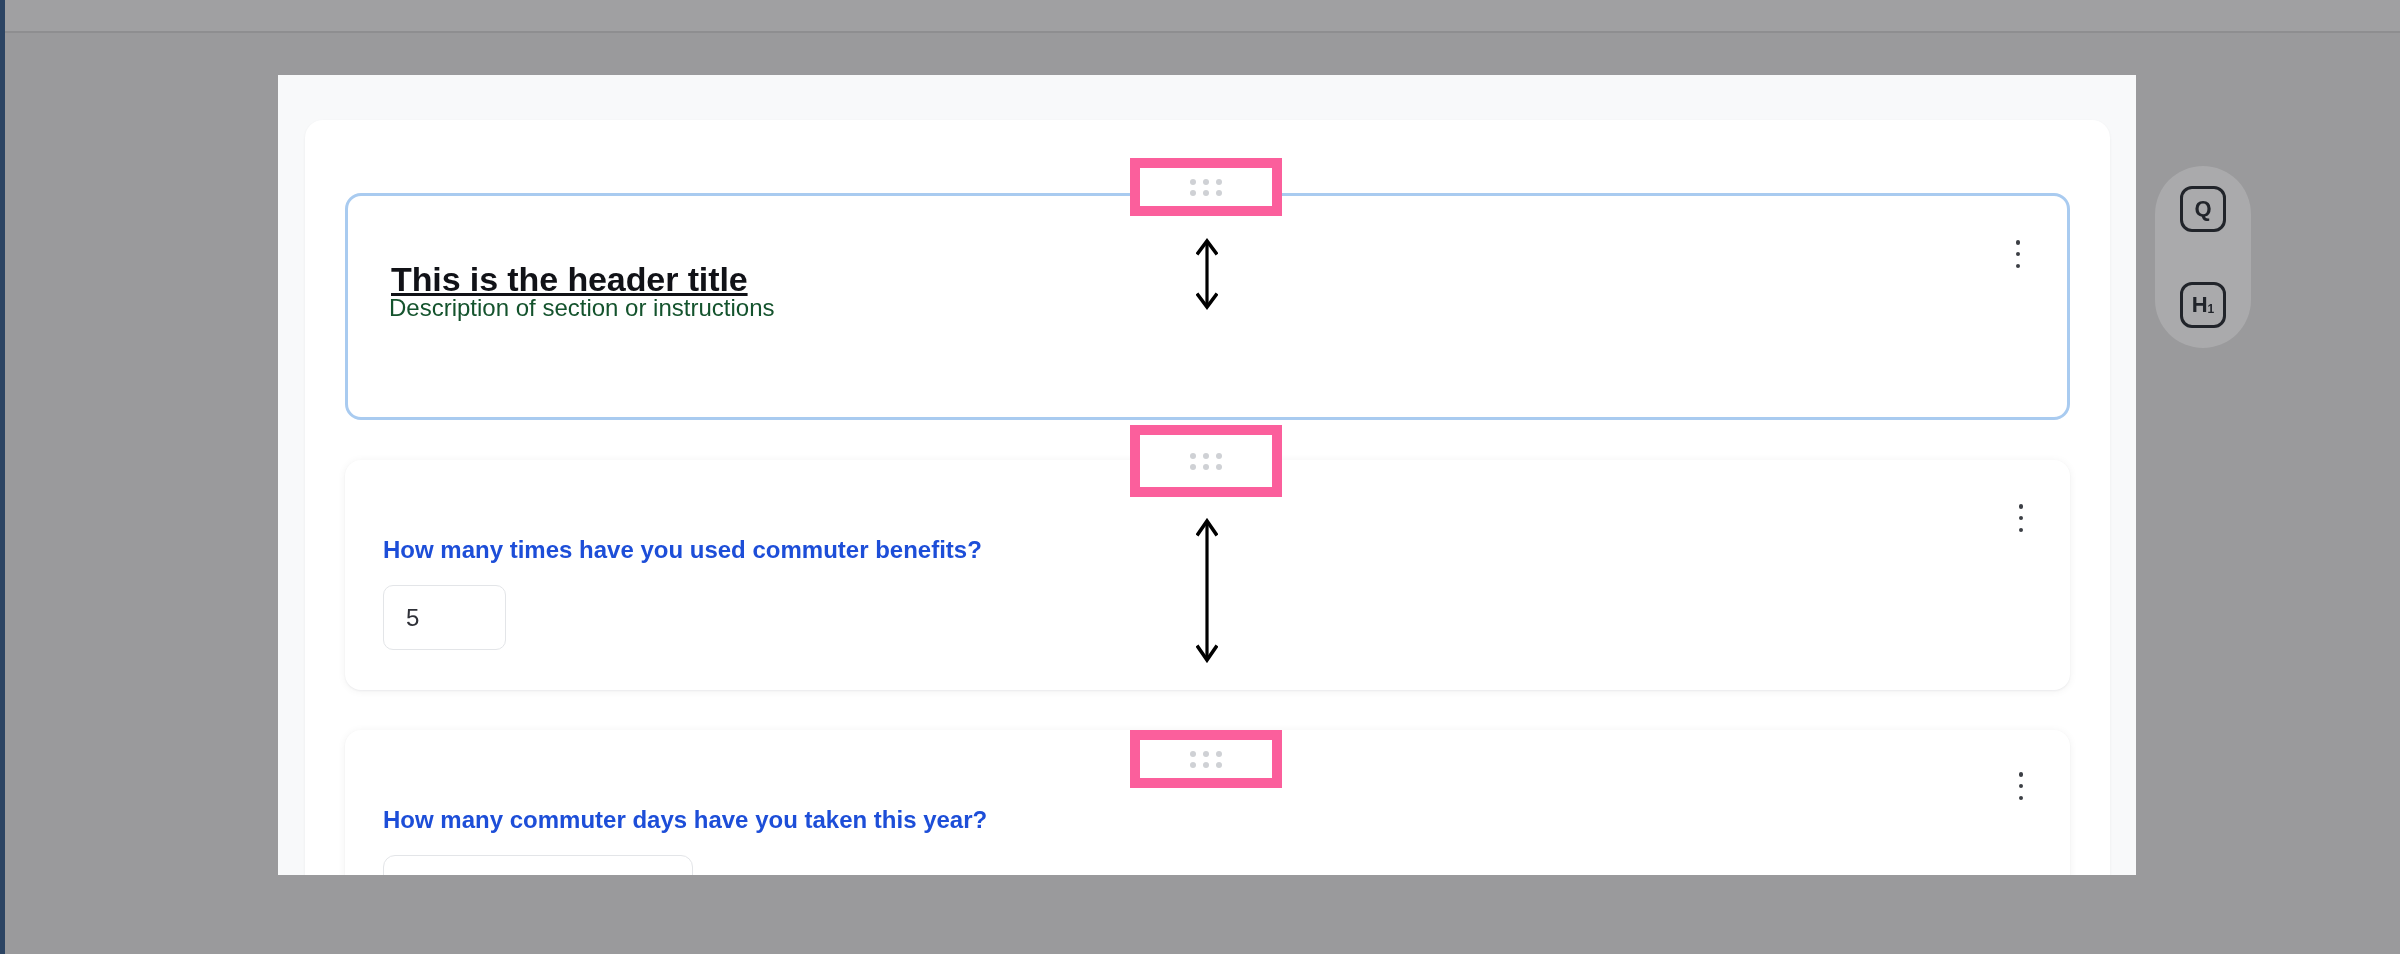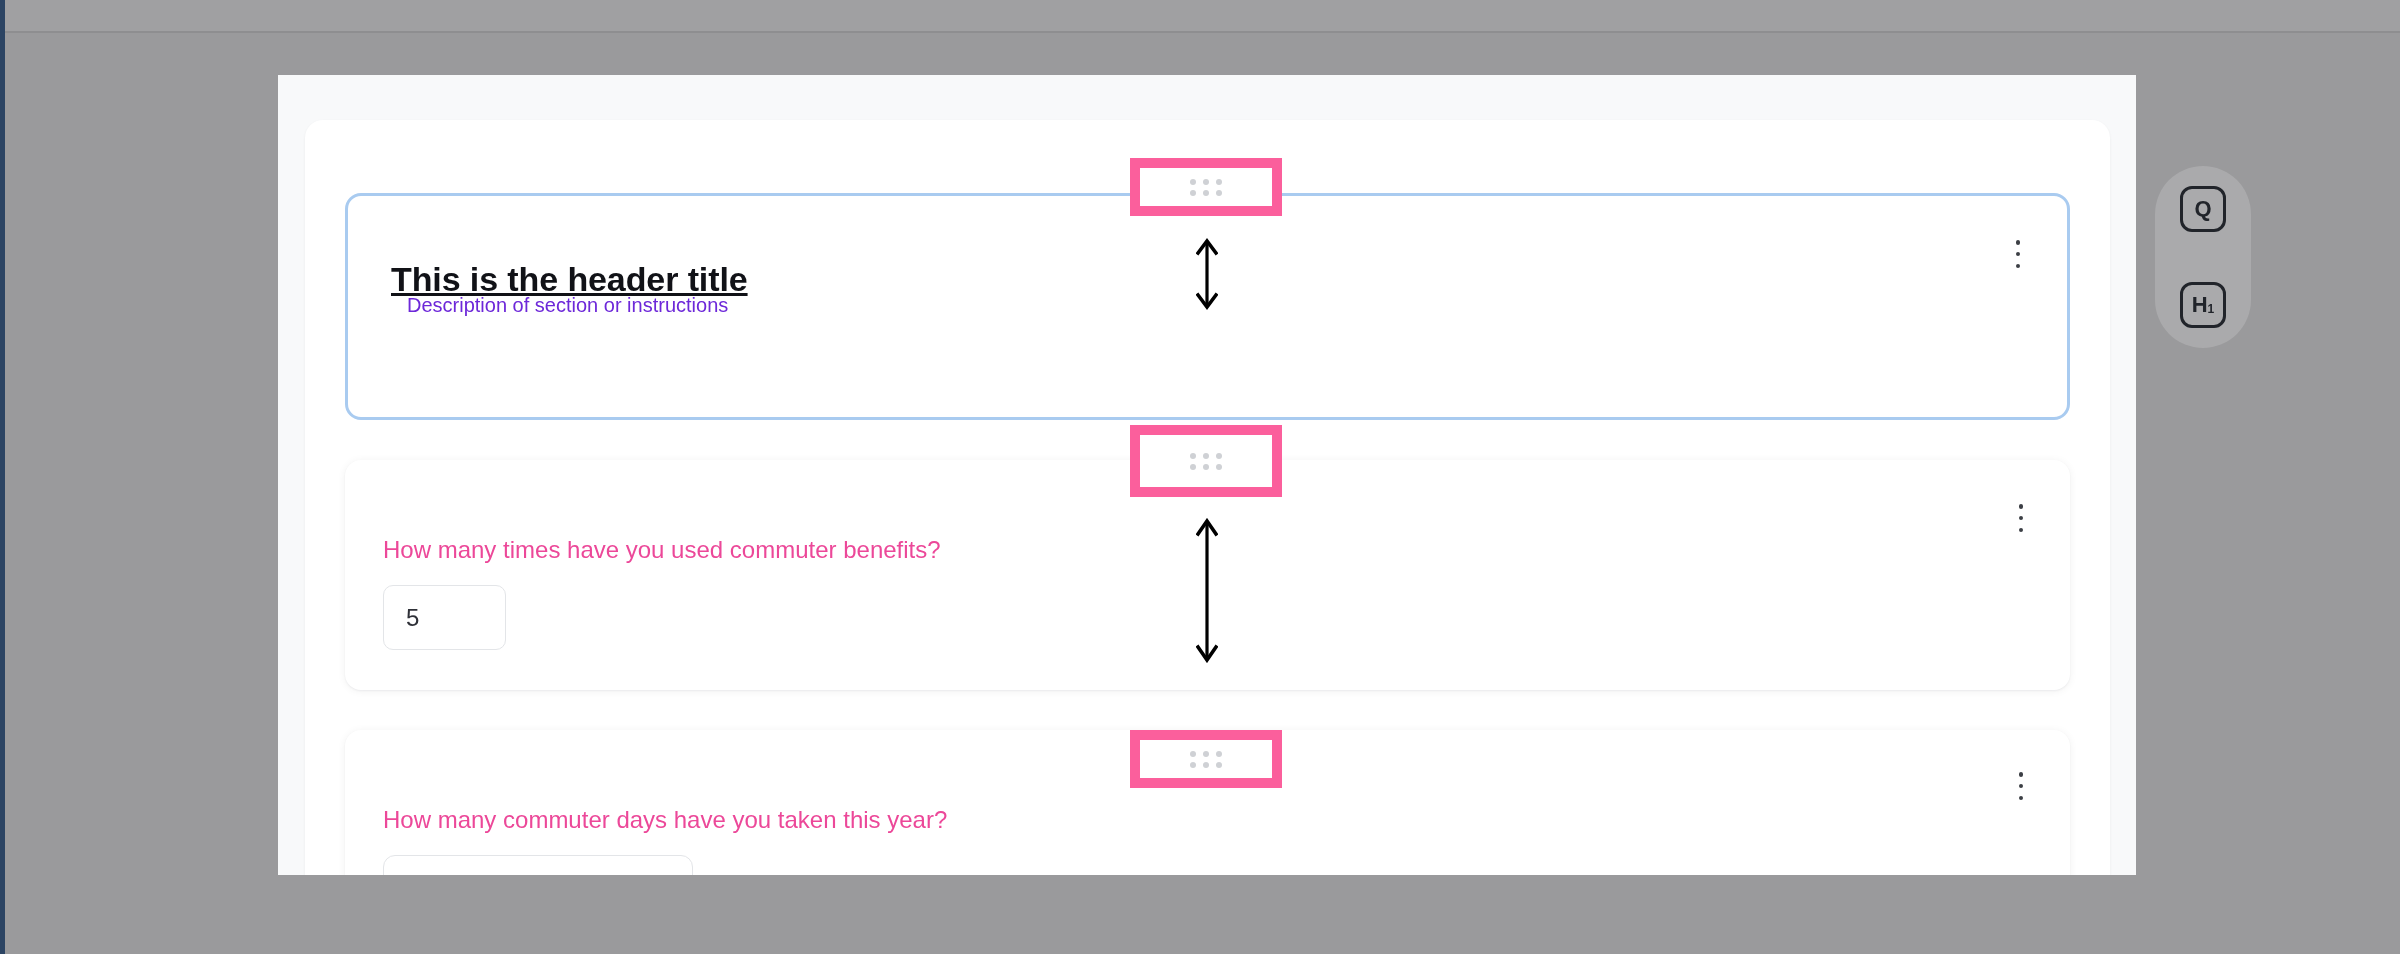--- a/index.html
+++ b/index.html
@@ -65,27 +65,27 @@
   #card-commuter { top: 340px; height: 230px; }
   #card-vacation { top: 610px; height: 230px; }
 
   .header-title {
     position: absolute; left: 43px; top: 64px;
     font-size: 34px; font-weight: 700; color: #111217;
     letter-spacing: -0.1px;
     text-decoration: underline;
   }
   .header-desc {
-    position: absolute; left: 59px; top: 98px;
-    font-size: 20px; font-weight: 400; color: #6d28d9;
+    position: absolute; left: 41px; top: 98px;
+    font-size: 24px; font-weight: 400; color: #14532d;
   }
 
   .q-label {
     position: absolute; left: 38px; top: 76px;
-    font-size: 24px; font-weight: 400; color: #ec4899;
+    font-size: 24px; font-weight: 700; color: #1d4ed8;
   }
 
   .q-input {
     position: absolute; left: 38px; top: 125px;
     height: 65px;
     background: #ffffff;
     border: 1.5px solid #e3e5e8;
     border-radius: 10px;
     font-family: "Liberation Sans", sans-serif;
     font-size: 24px;

